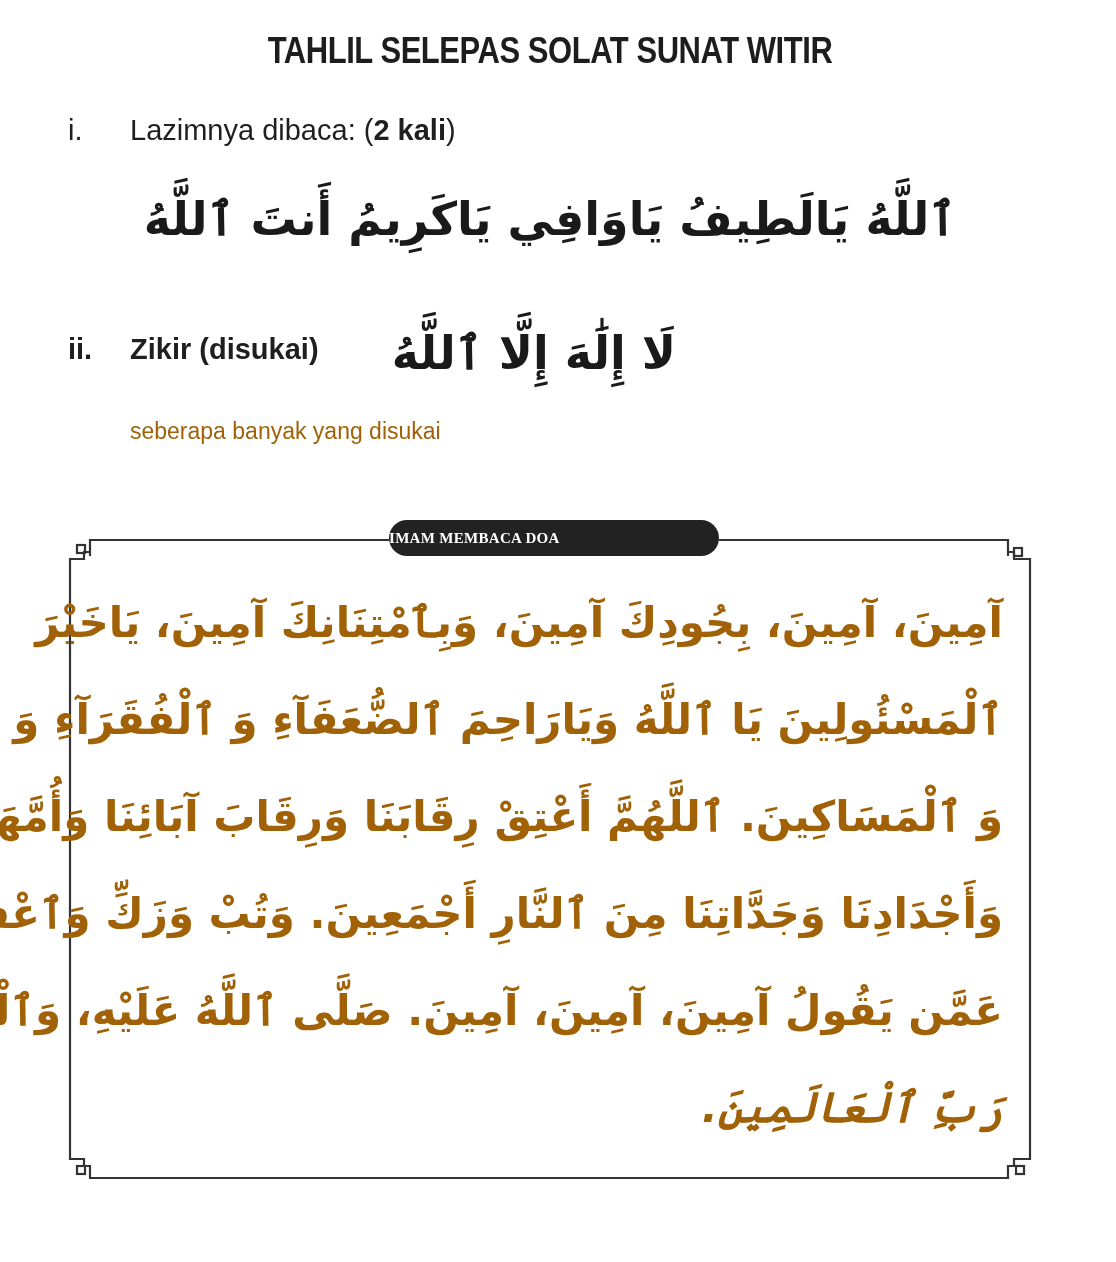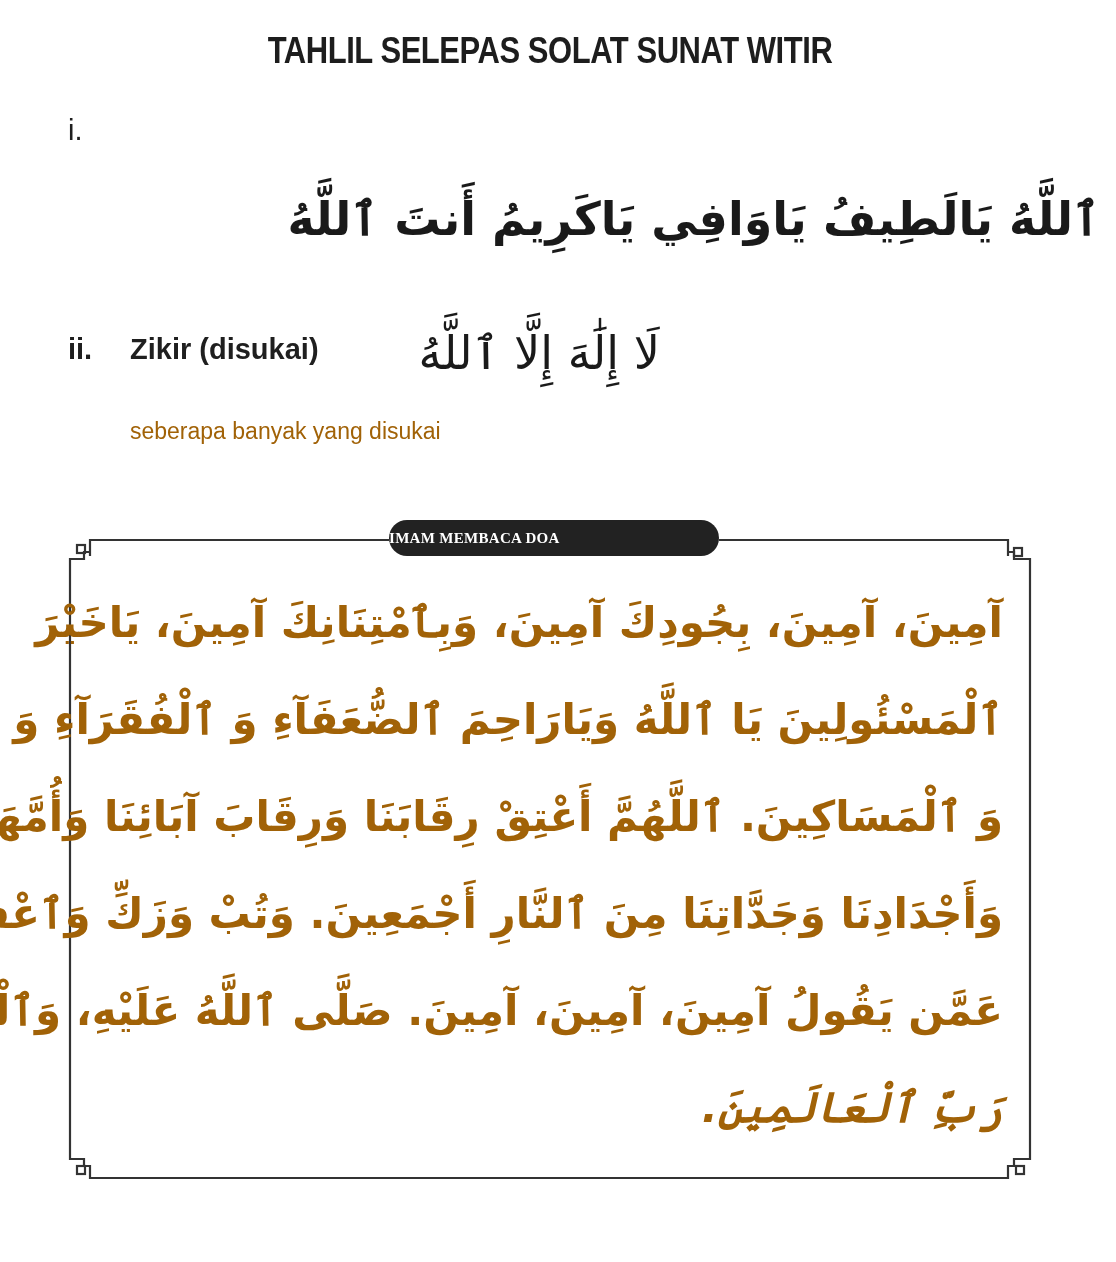--- a/index.html
+++ b/index.html
@@ -12,22 +12,22 @@
   .item-row {
     position: absolute; font-family: "Liberation Sans", sans-serif; font-size: 29px; color: #1f1f1f;
   }
   .num { position: absolute; left: 0; }
   .label { position: absolute; left: 62px; white-space: nowrap; }
   .label b { font-weight: bold; }
   .arabic {
     font-family: "DejaVu Sans", sans-serif; direction: rtl; unicode-bidi: isolate; color: #1a1a1a;
     white-space: nowrap;
   }
-  .arabic-1 { position: absolute; left: 0; top: 192px; width: 1100px; font-size: 46px; font-weight: bold; }
-  .arabic-2 { position: absolute; left: 440px; top: 326px; width: 220px; font-size: 46px; font-weight: normal; }
+  .arabic-1 { position: absolute; left: 0; top: 192px; width: 1100px; text-align: center; font-size: 46px; font-weight: bold; }
+  .arabic-2 { position: absolute; left: 456px; top: 326px; width: 220px; font-size: 46px; font-weight: bold; }
   .sub { position: absolute; left: 130px; top: 418px; font-family: "Liberation Sans", sans-serif; font-size: 23px; color: #a16207; }
 
   .frame { position: absolute; left: 0; top: 0; width: 1116px; height: 1262px; pointer-events: none; }
   .badge {
     position: absolute; left: 389px; top: 520px; width: 330px; height: 36px; border-radius: 18px;
     background: #222222; color: #ffffff; text-align: left; line-height: 36px;
     font-family: "Liberation Serif", serif; font-weight: bold; font-size: 15px; letter-spacing: 0.3px;
   }
   .doa {
     position: absolute; left: 98px; top: 582px; width: 905px;
@@ -36,20 +36,21 @@
   .doa-line { height: 97px; line-height: 82px; text-align: justify; text-align-last: justify; white-space: nowrap; }
   .doa-line.last { text-align-last: right; text-align: right; font-style: italic; }
 </style>
 </head>
 <body>
 
 <div class="title">TAHLIL SELEPAS SOLAT SUNAT WITIR</div>
 
 <div class="item-row" style="left:68px; top:114px; width:900px; height:40px;">
   <span class="num">i.</span>
+  <span class="label"><span>Lazimnya dibaca: (</span><b>2 kali</b><span>)</span></span>
 </div>
 
 <div class="arabic arabic-1">ٱللَّهُ يَالَطِيفُ يَاوَافِي يَاكَرِيمُ أَنتَ ٱللَّهُ</div>
 
 <div class="item-row" style="left:68px; top:333px; width:400px; height:40px;font-weight:bold;">
   <span class="num">ii.</span>
   <span class="label">Zikir (disukai)</span>
 </div>
 
 <div class="arabic arabic-2">لَا إِلَٰهَ إِلَّا ٱللَّهُ</div>

